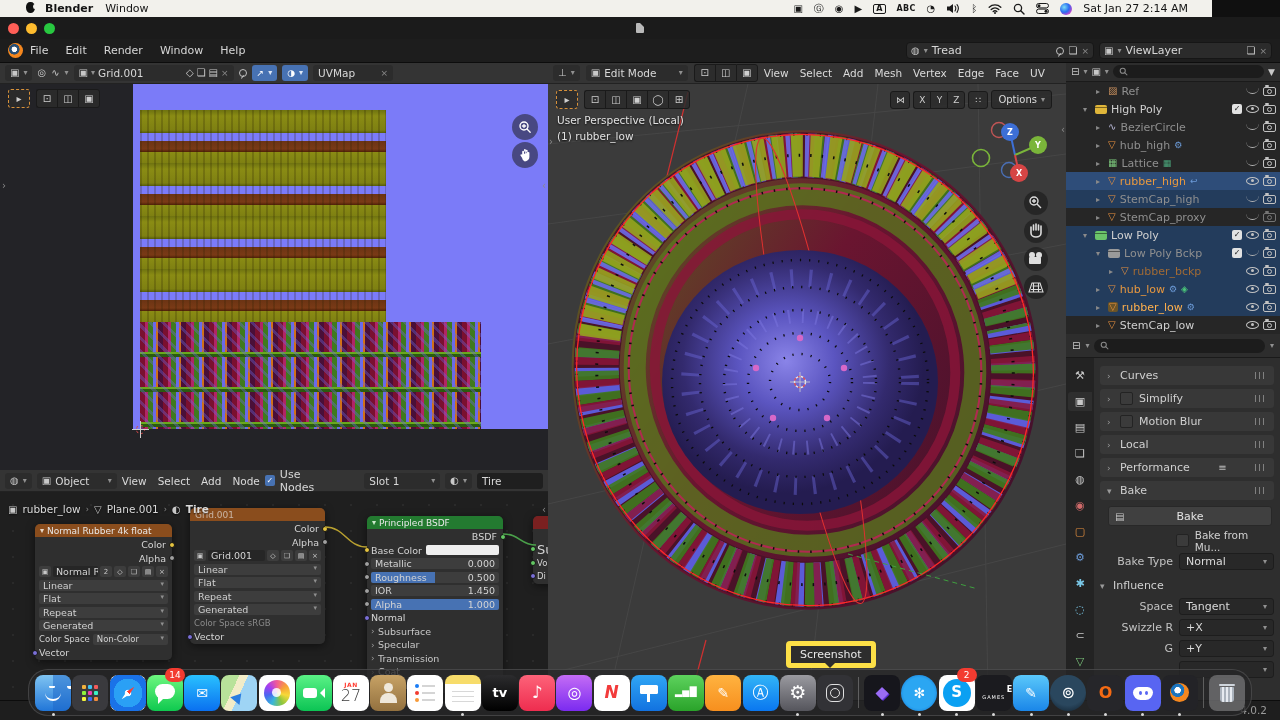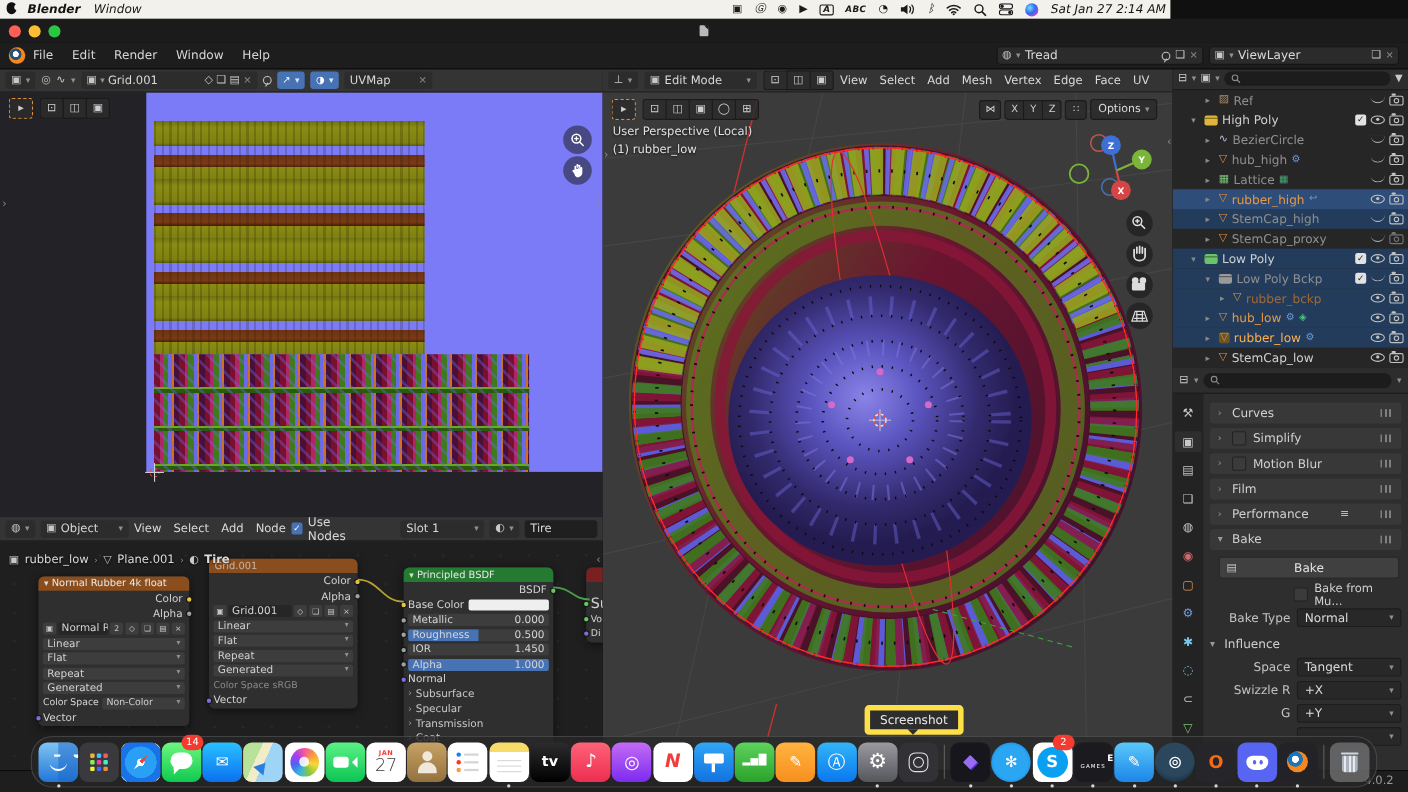--- a/index.html
+++ b/index.html
@@ -2,22 +2,22 @@
 <html><head>
 <meta charset="utf-8">
 <style>
   html,body{margin:0;padding:0;background:#000;width:1280px;height:720px;overflow:hidden;
     font-family:"DejaVu Sans","Liberation Sans",sans-serif;-webkit-font-smoothing:antialiased;}
   #screen{position:relative;width:1280px;height:720px;background:#101010;overflow:hidden;}
   .abs{position:absolute;}
   .row{display:flex;align-items:center;}
   .noselect{user-select:none;}
   
-  #menubar{left:0;top:0;width:1064px;height:17px;background:#f2f1ec;display:flex;align-items:center;
-    font-size:11px;color:#141414;padding:0 4px;box-sizing:border-box;z-index:30;font-style:italic;}
+  #menubar{left:0;top:0;width:1212px;height:17px;background:#f2f1ec;display:flex;align-items:center;
+    font-size:11px;color:#141414;padding:0 24px;box-sizing:border-box;z-index:30;}
   .apple-shape{display:inline-block;width:9px;height:11px;background:#111;border-radius:45% 45% 48% 48%;position:relative;margin:0 6px 0 2px;}
   .apple-shape::after{content:'';position:absolute;right:-2px;top:2px;width:4px;height:5px;background:#f2f1ec;border-radius:50%;}
   .mb-app{font-weight:bold;margin:0 12px 0 4px;}
   .mb-item{margin-right:14px;}
   .mb-right{margin-left:auto;display:flex;align-items:center;gap:11px;}
   .mbi{display:flex;align-items:center;font-size:10px;color:#1a1a1a;line-height:1;}
   .kbox{border:1.2px solid #1a1a1a;border-radius:2px;font-size:8px;padding:0 2px;font-weight:600;}
   .abc{font-size:8px;font-weight:600;letter-spacing:.3px;}
   .siri{width:12px;height:12px;border-radius:50%;background:radial-gradient(circle at 35% 35%,#7adcf5,#2a6cf0 45%,#e040c8 80%);}
   .mb-clock{font-size:11px;color:#141414;}
@@ -765,21 +765,21 @@
             <span class="grip"></span>
           </div>
           <div class="prop-sec">
             <span class="p-caret">›</span>
             <span class="p-check"></span>
             <span>Motion Blur</span>
             <span class="grip"></span>
           </div>
           <div class="prop-sec">
             <span class="p-caret">›</span>
-            <span>Film</span>
+            <span>Local</span>
             <span class="grip"></span>
           </div>
           <div class="prop-sec">
             <span class="p-caret">›</span>
             <span>Performance</span>
             <span style="margin-left: auto; color: rgb(187, 187, 187); font-size: 10px;">≡</span>
             <span class="grip"></span>
           </div>
         </div>
       <div class="prop-sec">

